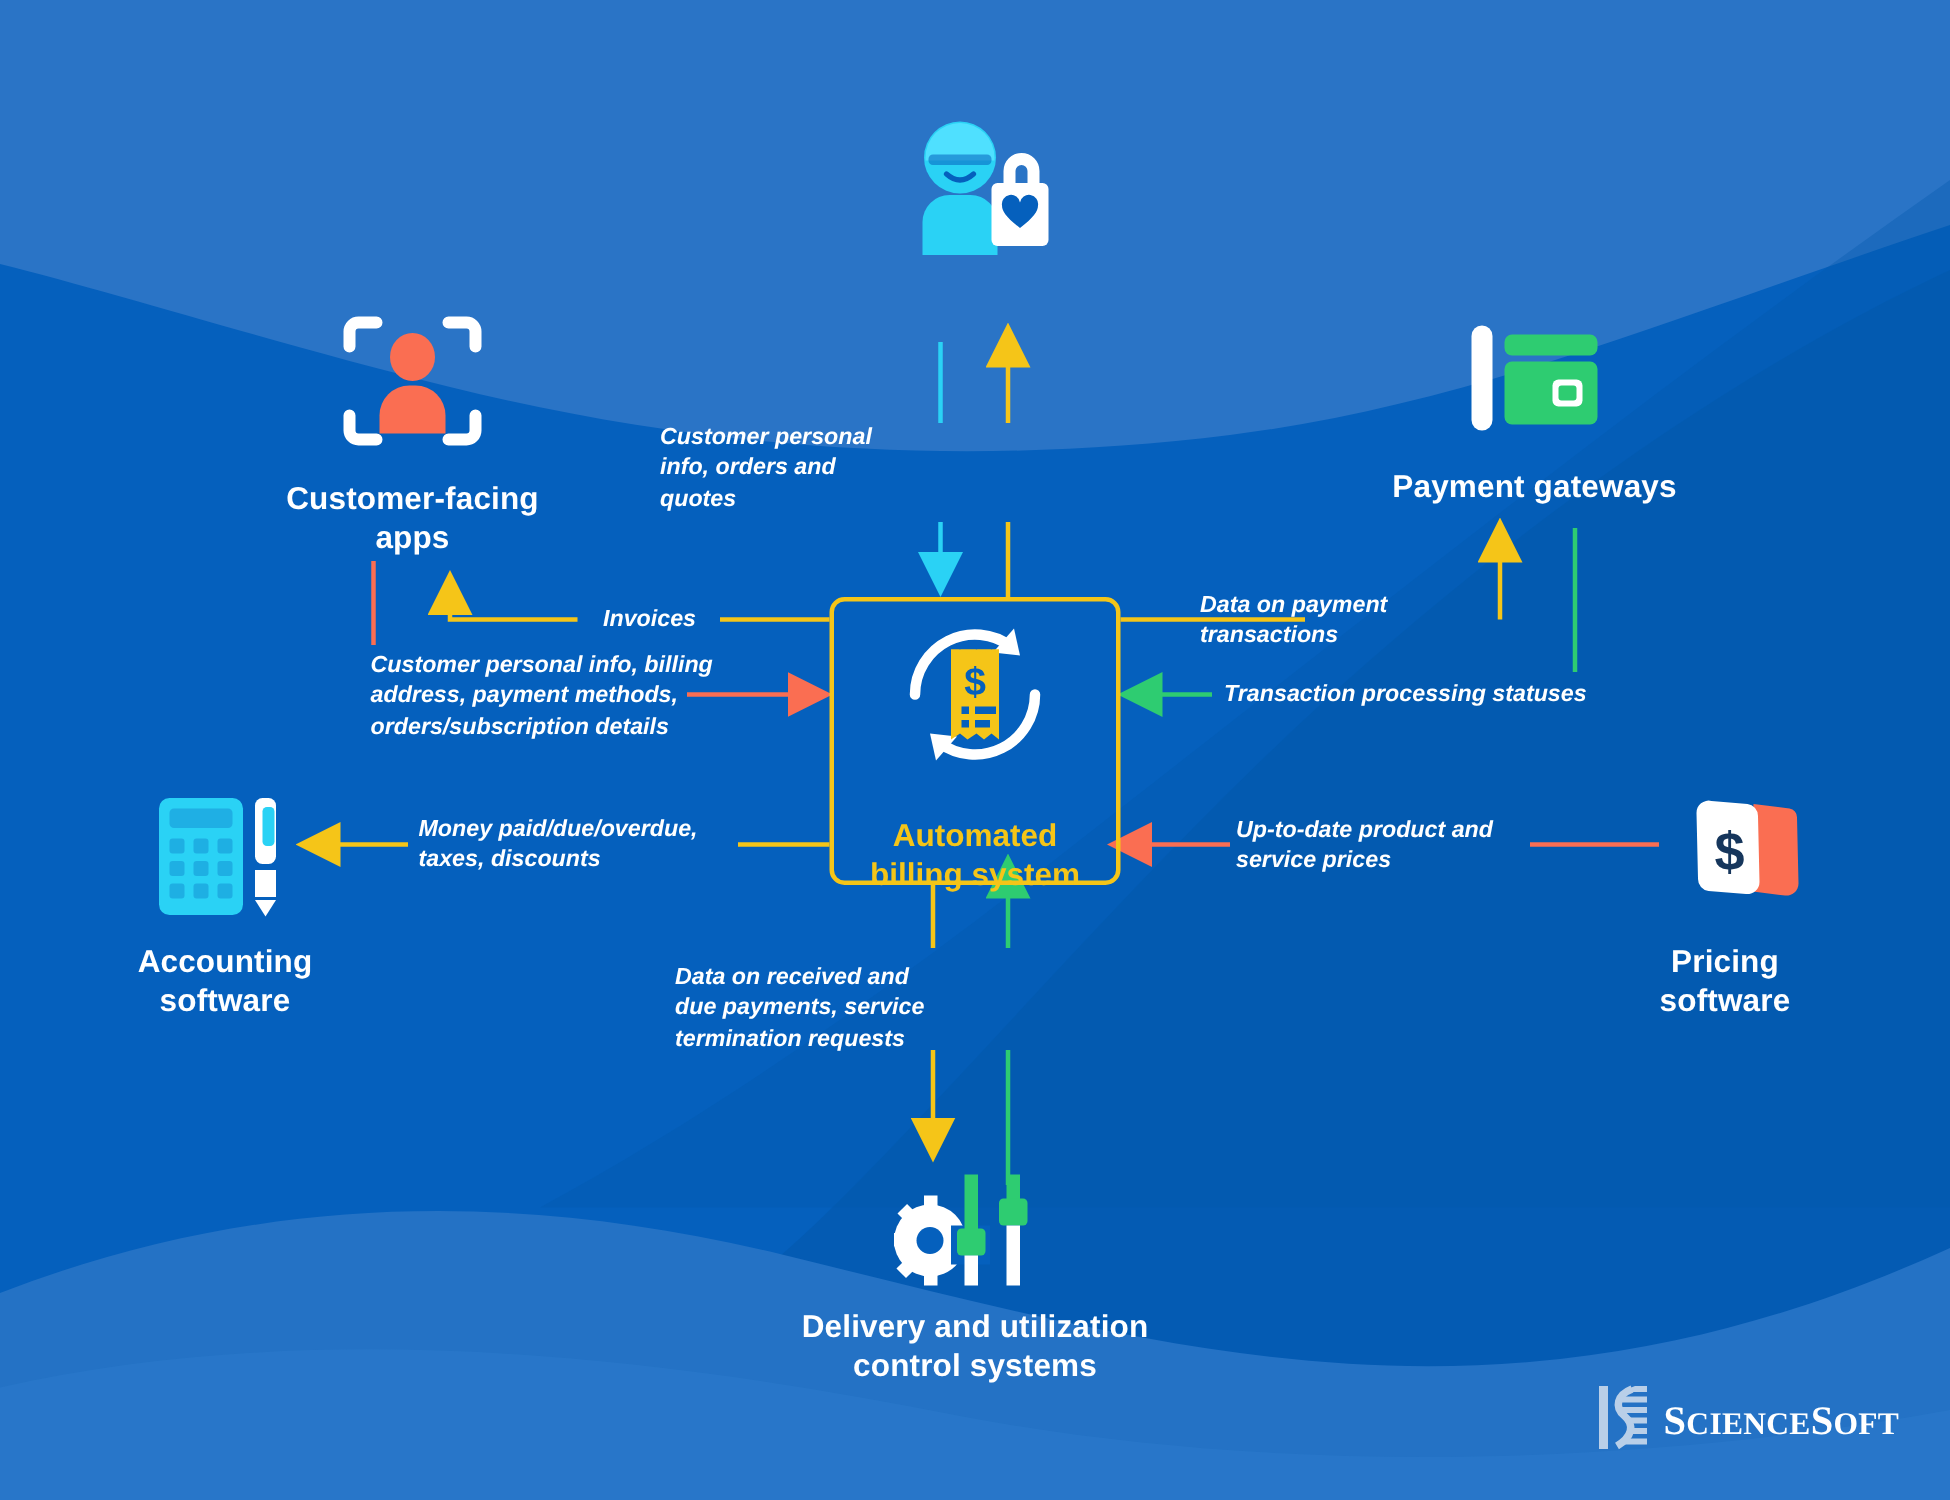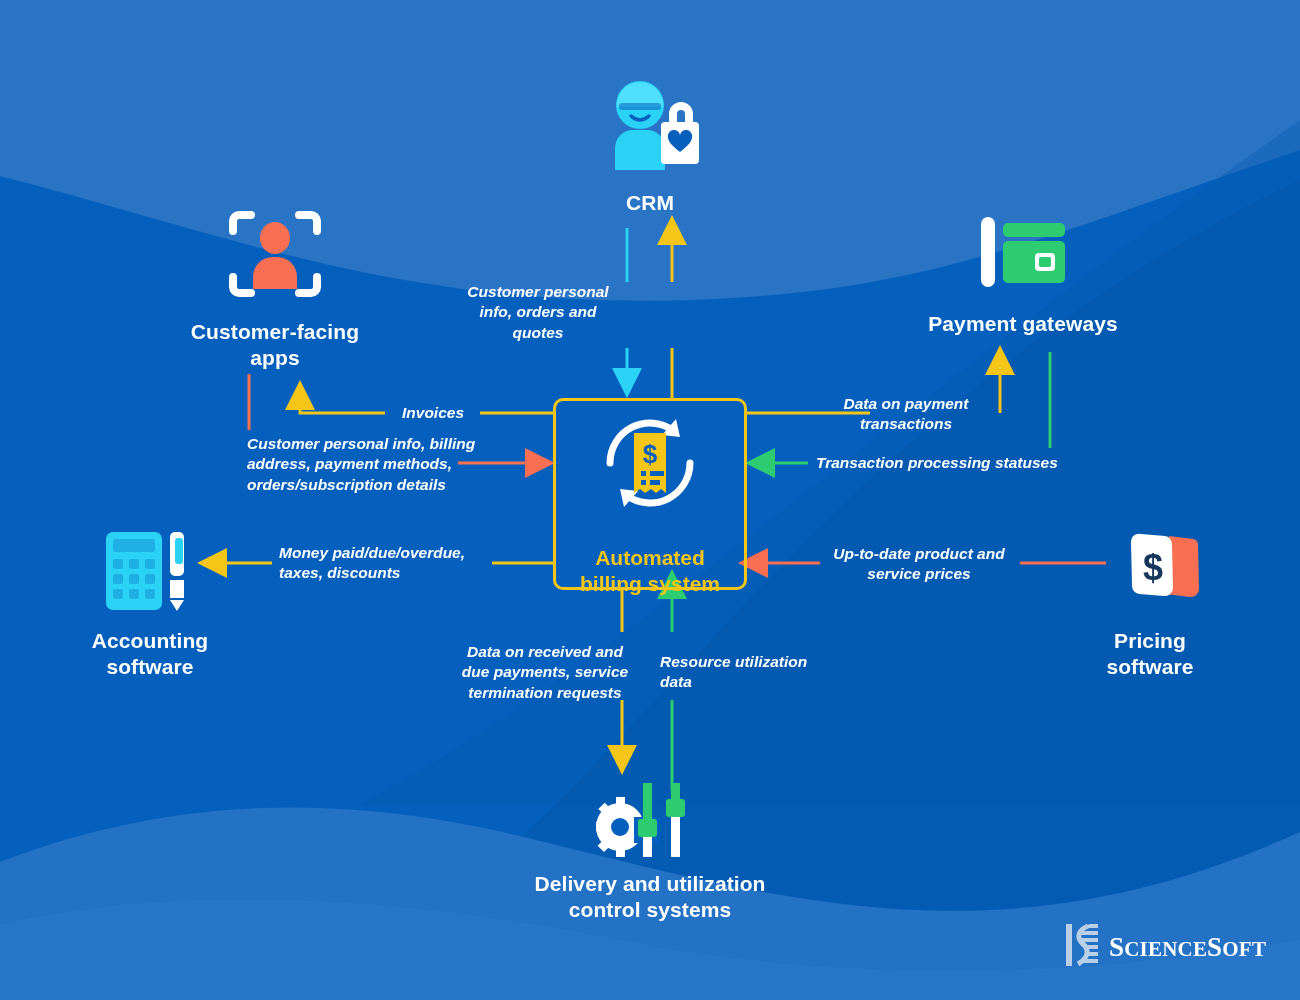--- a/index.html
+++ b/index.html
@@ -15,21 +15,21 @@
   .node .lbl{
     color:#ffffff;font-weight:bold;font-size:21px;line-height:1.25;
     letter-spacing:.1px;white-space:pre-line;
   }
   .icon{display:block;margin:0 auto;}
 
   .edge-label{
     position:absolute;color:#ffffff;font-style:italic;font-weight:bold;
     font-size:15.5px;line-height:1.32;white-space:pre-line;
   }
-  .el-r{text-align:center;}
+  .el-r{text-align:left;}
   .el-l{text-align:left;}
   .el-c{text-align:center;}
 
   .center-box{
     position:absolute;left:553px;top:398px;width:194px;height:192px;
     border:3px solid #f5c518;border-radius:10px;box-sizing:border-box;
     background:transparent;
   }
   .center-title{
     position:absolute;left:553px;top:519px;width:194px;text-align:center;
@@ -157,21 +157,20 @@
         <circle cx="45" cy="35" r="24" fill="#2ad2f5"></circle>
         <path d="M22,35 a23,23 0 0 1 46,0 v2 h-46 Z" fill="#4fe0ff"></path>
         <rect x="24" y="33" width="42" height="7" rx="3" fill="#0560bd" opacity=".55"></rect>
         <path d="M36,46 q9,8 18,0" fill="none" stroke="#0560bd" stroke-width="3.5" stroke-linecap="round"></path>
         <path d="M20,100 v-22 a18,18 0 0 1 18,-18 h14 a18,18 0 0 1 18,18 v22 Z" fill="#2ad2f5"></path>
         <path d="M74,44 a12,12 0 0 1 24,0 v8 h-8 v-8 a4,4 0 0 0 -8,0 v8 h-8 Z" fill="#ffffff"></path>
         <rect x="66" y="52" width="38" height="42" rx="4" fill="#ffffff"></rect>
         <path d="M85,82 c-9,-7 -12,-11 -12,-15 a6,6 0 0 1 12,-2 a6,6 0 0 1 12,2 c0,4 -3,8 -12,15 Z" fill="#0560bd"></path>
       </svg>
     </span>
-    <div class="lbl" style="margin-top:6px;">CRM</div>
   </div>
 
   <div class="node" style="left:175px;top:205px;width:200px;">
     <span class="icon">
       <svg width="104" height="100" viewBox="0 0 104 100">
         <path d="M10,26 v-10 a6,6 0 0 1 6,-6 h12" fill="none" stroke="#ffffff" stroke-width="8" stroke-linecap="round"></path>
         <path d="M94,26 v-10 a6,6 0 0 0 -6,-6 h-12" fill="none" stroke="#ffffff" stroke-width="8" stroke-linecap="round"></path>
         <path d="M10,72 v10 a6,6 0 0 0 6,6 h12" fill="none" stroke="#ffffff" stroke-width="8" stroke-linecap="round"></path>
         <path d="M94,72 v10 a6,6 0 0 1 -6,6 h-12" fill="none" stroke="#ffffff" stroke-width="8" stroke-linecap="round"></path>
         <ellipse cx="52" cy="33" rx="15" ry="16" fill="#fa6e52"></ellipse>
@@ -278,22 +277,20 @@
   <div class="edge-label el-l" style="left:279px;top:543px;width:216px;">Money paid/due/overdue,
 taxes, discounts</div>
 
   <div class="edge-label el-r" style="left:824px;top:544px;width:190px;">Up-to-date product and
 service prices</div>
 
   <div class="edge-label el-r" style="left:450px;top:642px;width:190px;">Data on received and
 due payments, service
 termination requests</div>
 
-  <div class="edge-label el-l" style="left:660px;top:652px;width:176px;">Resource utilization
-data</div>
 
   <div class="logo">
     <span>
       <svg width="40" height="46" viewBox="0 0 40 46">
         <path d="M6,2 h6 v42 h-6 Z" fill="#b9cfe8"></path>
         <path d="M14,2 h24 v4 h-24 Z M14,9 h24 v4 h-24 Z M14,16 h24 v4 h-24 Z
                  M14,23 h24 v4 h-24 Z M14,30 h24 v4 h-24 Z M14,37 h24 v4 h-24 Z" fill="#b9cfe8"></path>
         <path d="M30,2 c-12,4 -14,14 -6,20 c8,6 6,16 -6,22 l-6,0 l0,-42 Z" fill="#2472c5"></path>
         <path d="M28,4 c-10,4 -12,12 -5,18 c7,6 5,14 -5,20" fill="none" stroke="#b9cfe8" stroke-width="5"></path>
       </svg>

